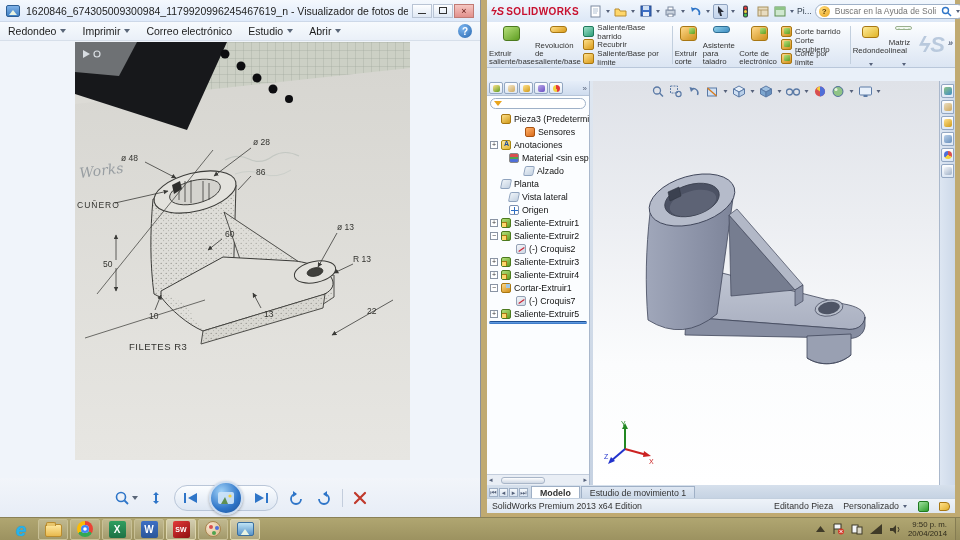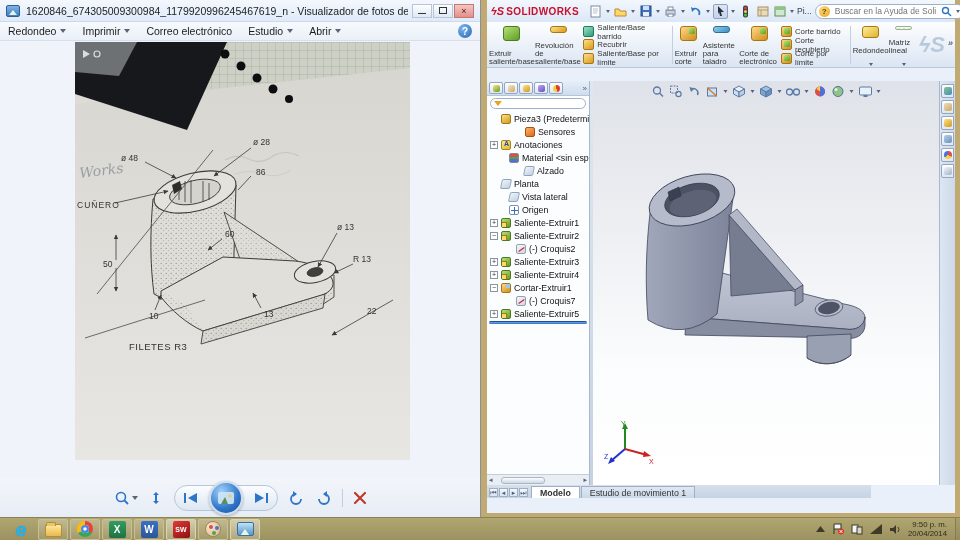--- a/index.html
+++ b/index.html
@@ -107,21 +107,21 @@
   .rollback{height:3px;background:linear-gradient(#6ea6e8,#2f6fc1);border-top:1px solid #1d4f93;margin:1px 2px 0 2px;border-radius:2px;}
   .tp-hscroll{position:absolute;left:0;bottom:0;width:102px;height:11px;background:#e9eef5;border-top:1px solid #c3cddc;display:flex;align-items:center;font-size:7px;color:#55617a;}
   .tp-hscroll .thumb{flex:0 0 44px;height:7px;background:linear-gradient(#fdfdfe,#cfd8e4);border:1px solid #a9b6c8;border-radius:3px;margin-left:6px;}
   .splitter{position:absolute;left:103px;top:0;width:3px;height:404px;background:linear-gradient(#dfe7f1,#c6d2e2);}
   .gfx{position:absolute;left:106px;top:0;width:346px;height:404px;background:linear-gradient(180deg,#dfe2e8 0%,#eceef2 35%,#fbfcfd 70%,#ffffff 100%);overflow:hidden;}
   .hud{position:absolute;left:50%;top:3px;transform:translateX(-50%);display:flex;align-items:center;gap:3px;}
   .hud .hic{width:15px;height:15px;display:flex;align-items:center;justify-content:center;}
   .taskpane{position:absolute;right:0;top:0;width:16px;height:404px;background:linear-gradient(90deg,#dde6f2,#cdd9e9);border-left:1px solid #aab8cc;display:flex;flex-direction:column;align-items:center;padding-top:3px;gap:2px;}
   .tpn{width:13px;height:14px;border:1px solid #93a7c2;border-radius:2px 0 0 2px;background:linear-gradient(#fefefe,#dde7f4);display:flex;align-items:center;justify-content:center;}
   .tpn .dot{width:8px;height:8px;border-radius:2px;}
-  .sw-bottomtabs{position:absolute;left:0;top:485px;width:384px;height:13px;background:linear-gradient(#d6e0ec,#c6d3e3);display:flex;align-items:flex-end;font-size:8.8px;}
+  .sw-bottomtabs{position:absolute;left:0;top:485px;width:468px;height:13px;background:linear-gradient(#d6e0ec,#c6d3e3);display:flex;align-items:flex-end;font-size:8.8px;}
   .navbtns{display:flex;align-items:center;gap:1px;padding:0 3px 1px 2px;color:#55617a;font-size:7px;}
   .navbtns span{width:9px;height:9px;border:1px solid #9fb0c6;background:linear-gradient(#f4f8fc,#dbe5f1);display:flex;align-items:center;justify-content:center;}
   .btab{padding:0 8px;height:12px;display:flex;align-items:center;border:1px solid #9fb0c6;border-bottom:0;background:linear-gradient(#dfe8f3,#cbd8e8);color:#333;margin-right:1px;}
   .btab.active{background:#fff;font-weight:bold;}
   .sw-status{position:absolute;left:0;top:498px;width:468px;height:15px;background:linear-gradient(#eef3f9,#dfe7f1);border-top:1px solid #c2cfde;display:flex;align-items:center;font-size:8.8px;color:#333;padding:0 5px;}
   .st-right{margin-left:auto;display:flex;align-items:center;gap:10px;}
   .st-ic-green{width:11px;height:11px;border-radius:2px;background:linear-gradient(145deg,#9fe09f,#2e9e2e);border:1px solid #1f7a1f;}
   .st-tag{width:11px;height:9px;background:linear-gradient(145deg,#ffe08a,#e2b02e);border:1px solid #a87712;border-radius:1px 4px 4px 1px;}
 
   
@@ -759,20 +759,32 @@
       <span class="navbtns">
         <span>⏮</span>
         <span>◂</span>
         <span>▸</span>
         <span>⏭</span>
       </span>
       <span class="btab active">Modelo</span>
       <span class="btab">Estudio de movimiento 1</span>
     </div>
 
+    <div class="sw-status">
+      <span>SolidWorks Premium 2013 x64 Edition</span>
+      <span class="st-right">
+        <span>Editando Pieza</span>
+        <span style="display:flex;align-items:center;gap:3px;">
+          <span>Personalizado</span>
+          <span class="tinycaret"></span>
+        </span>
+        <span class="st-ic-green"></span>
+        <span class="st-tag"></span>
+      </span>
+    </div>
   </div>
 
   <div class="taskbar">
     <span class="tb-ic">
         <span class="ie-e">e</span>
       </span>
     <span class="tb-ic open">
         <span class="folder"></span>
       </span>
     <span class="tb-ic open">

